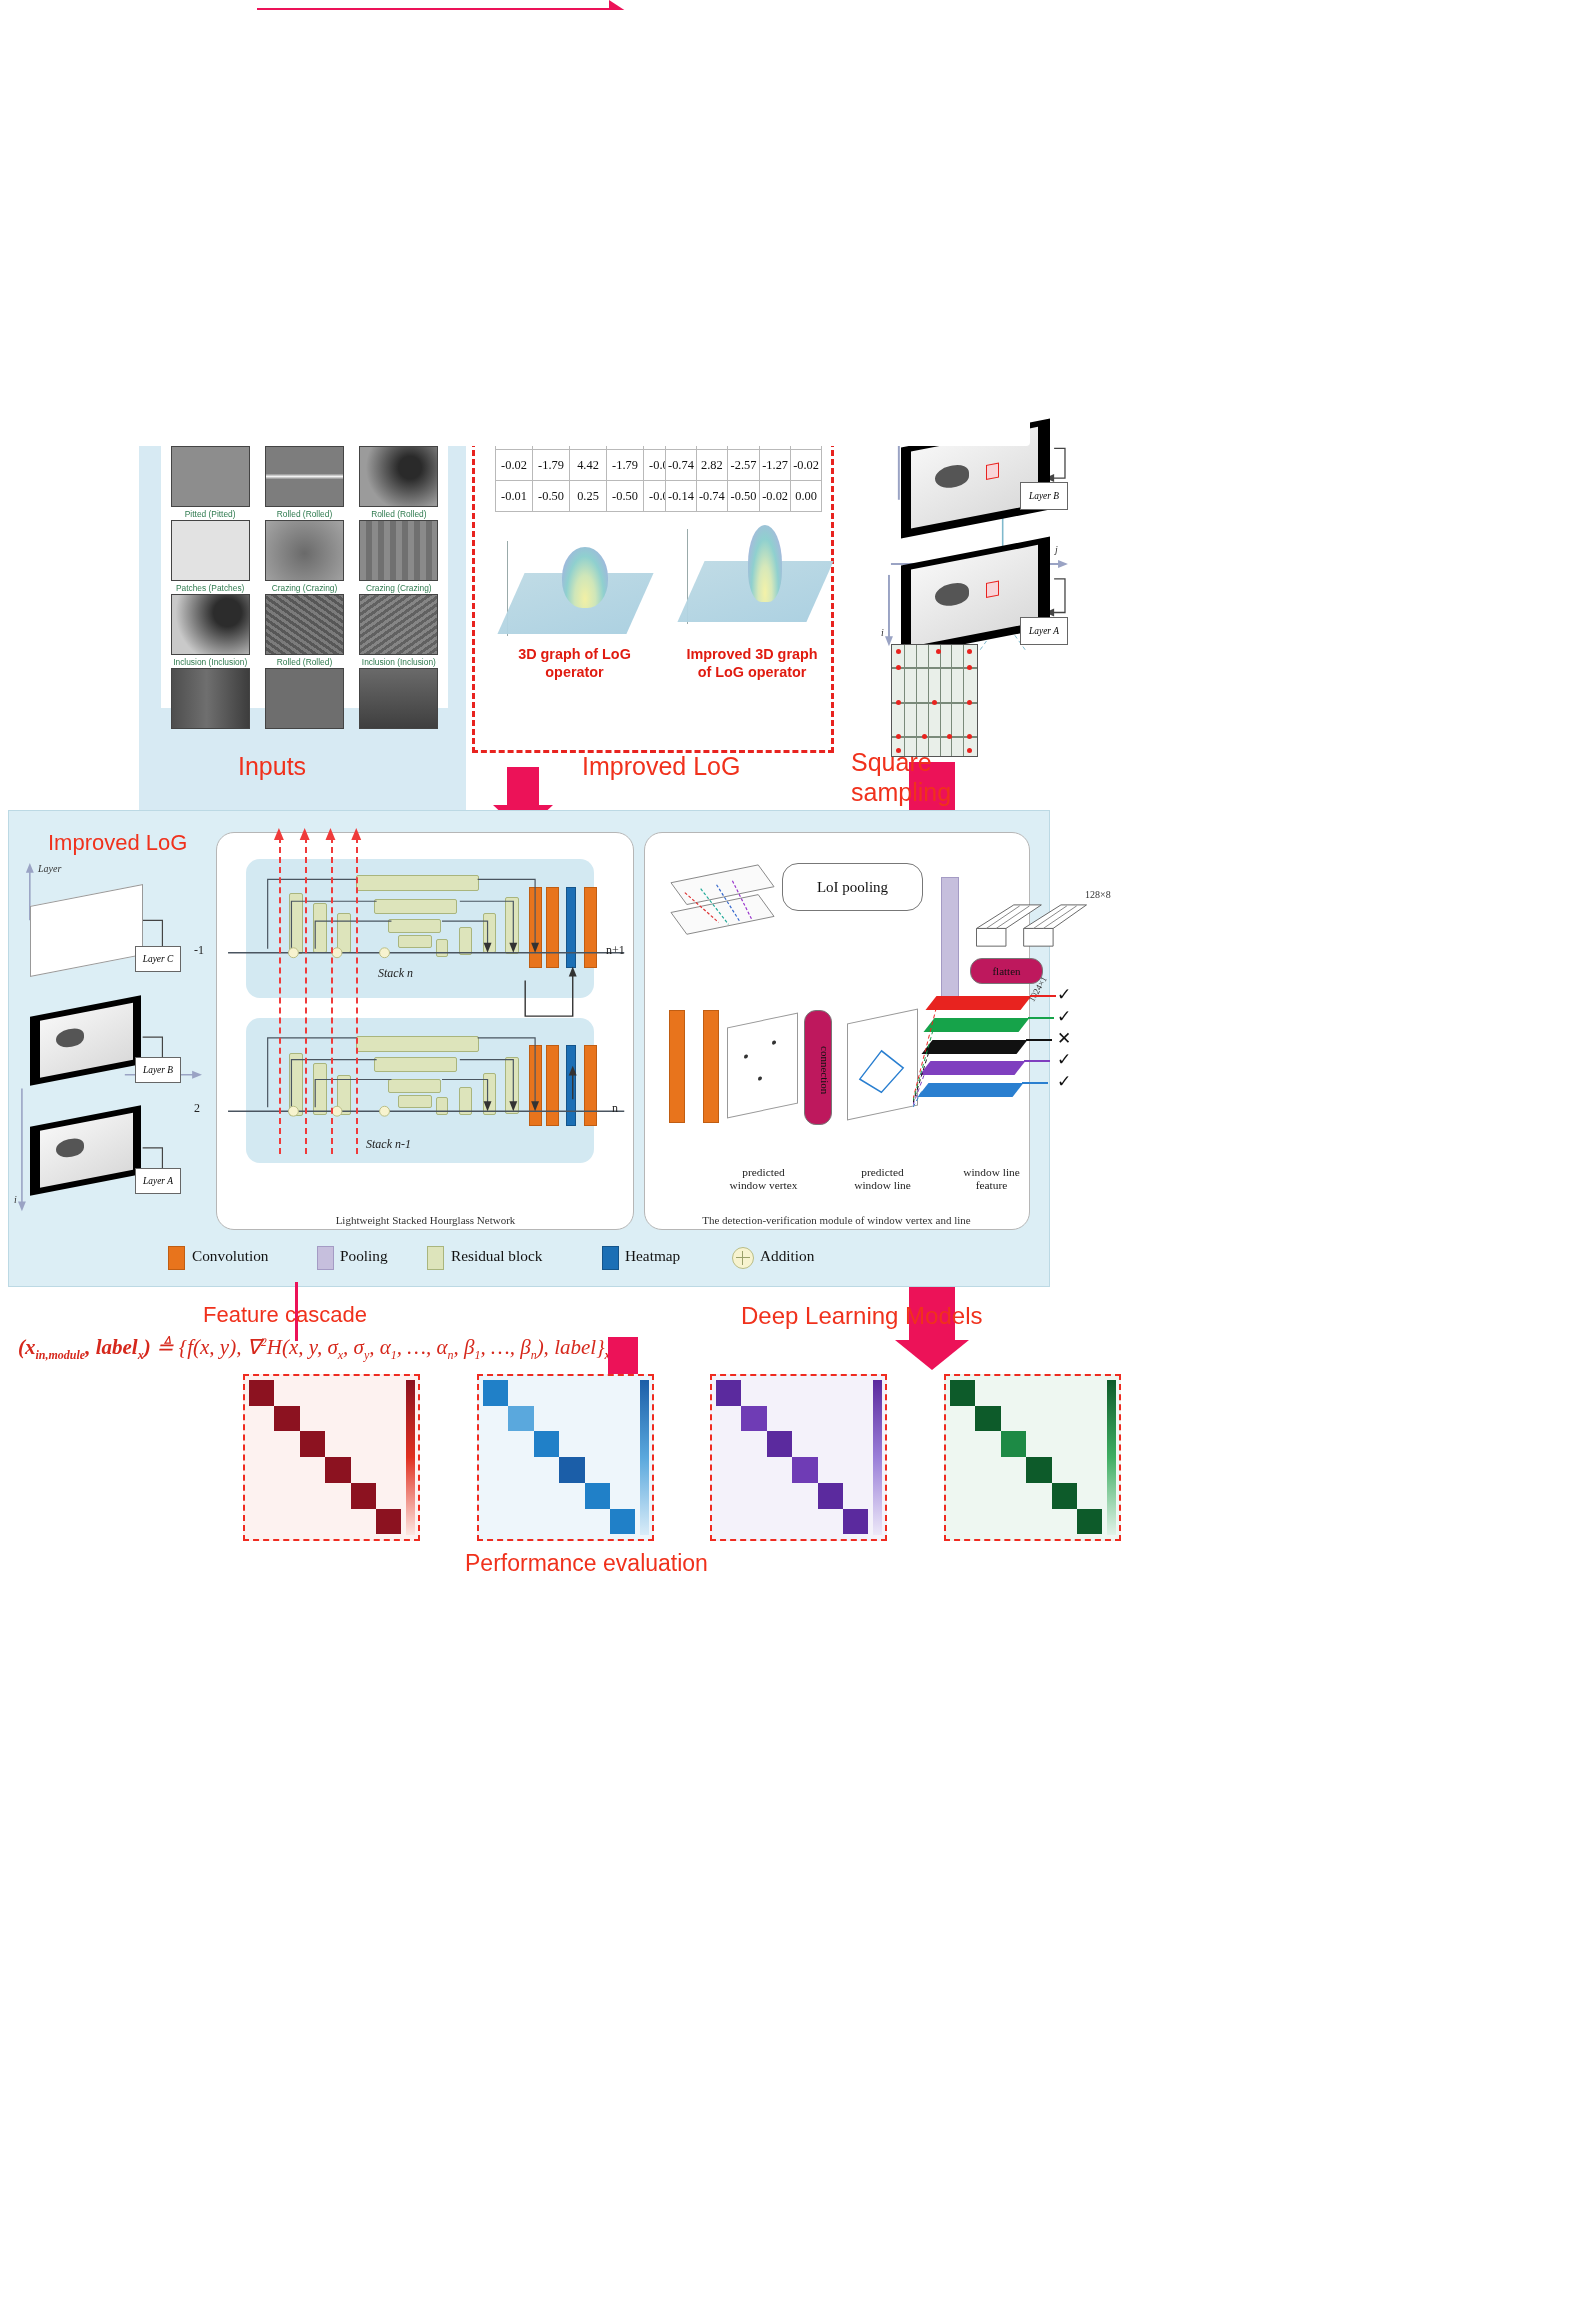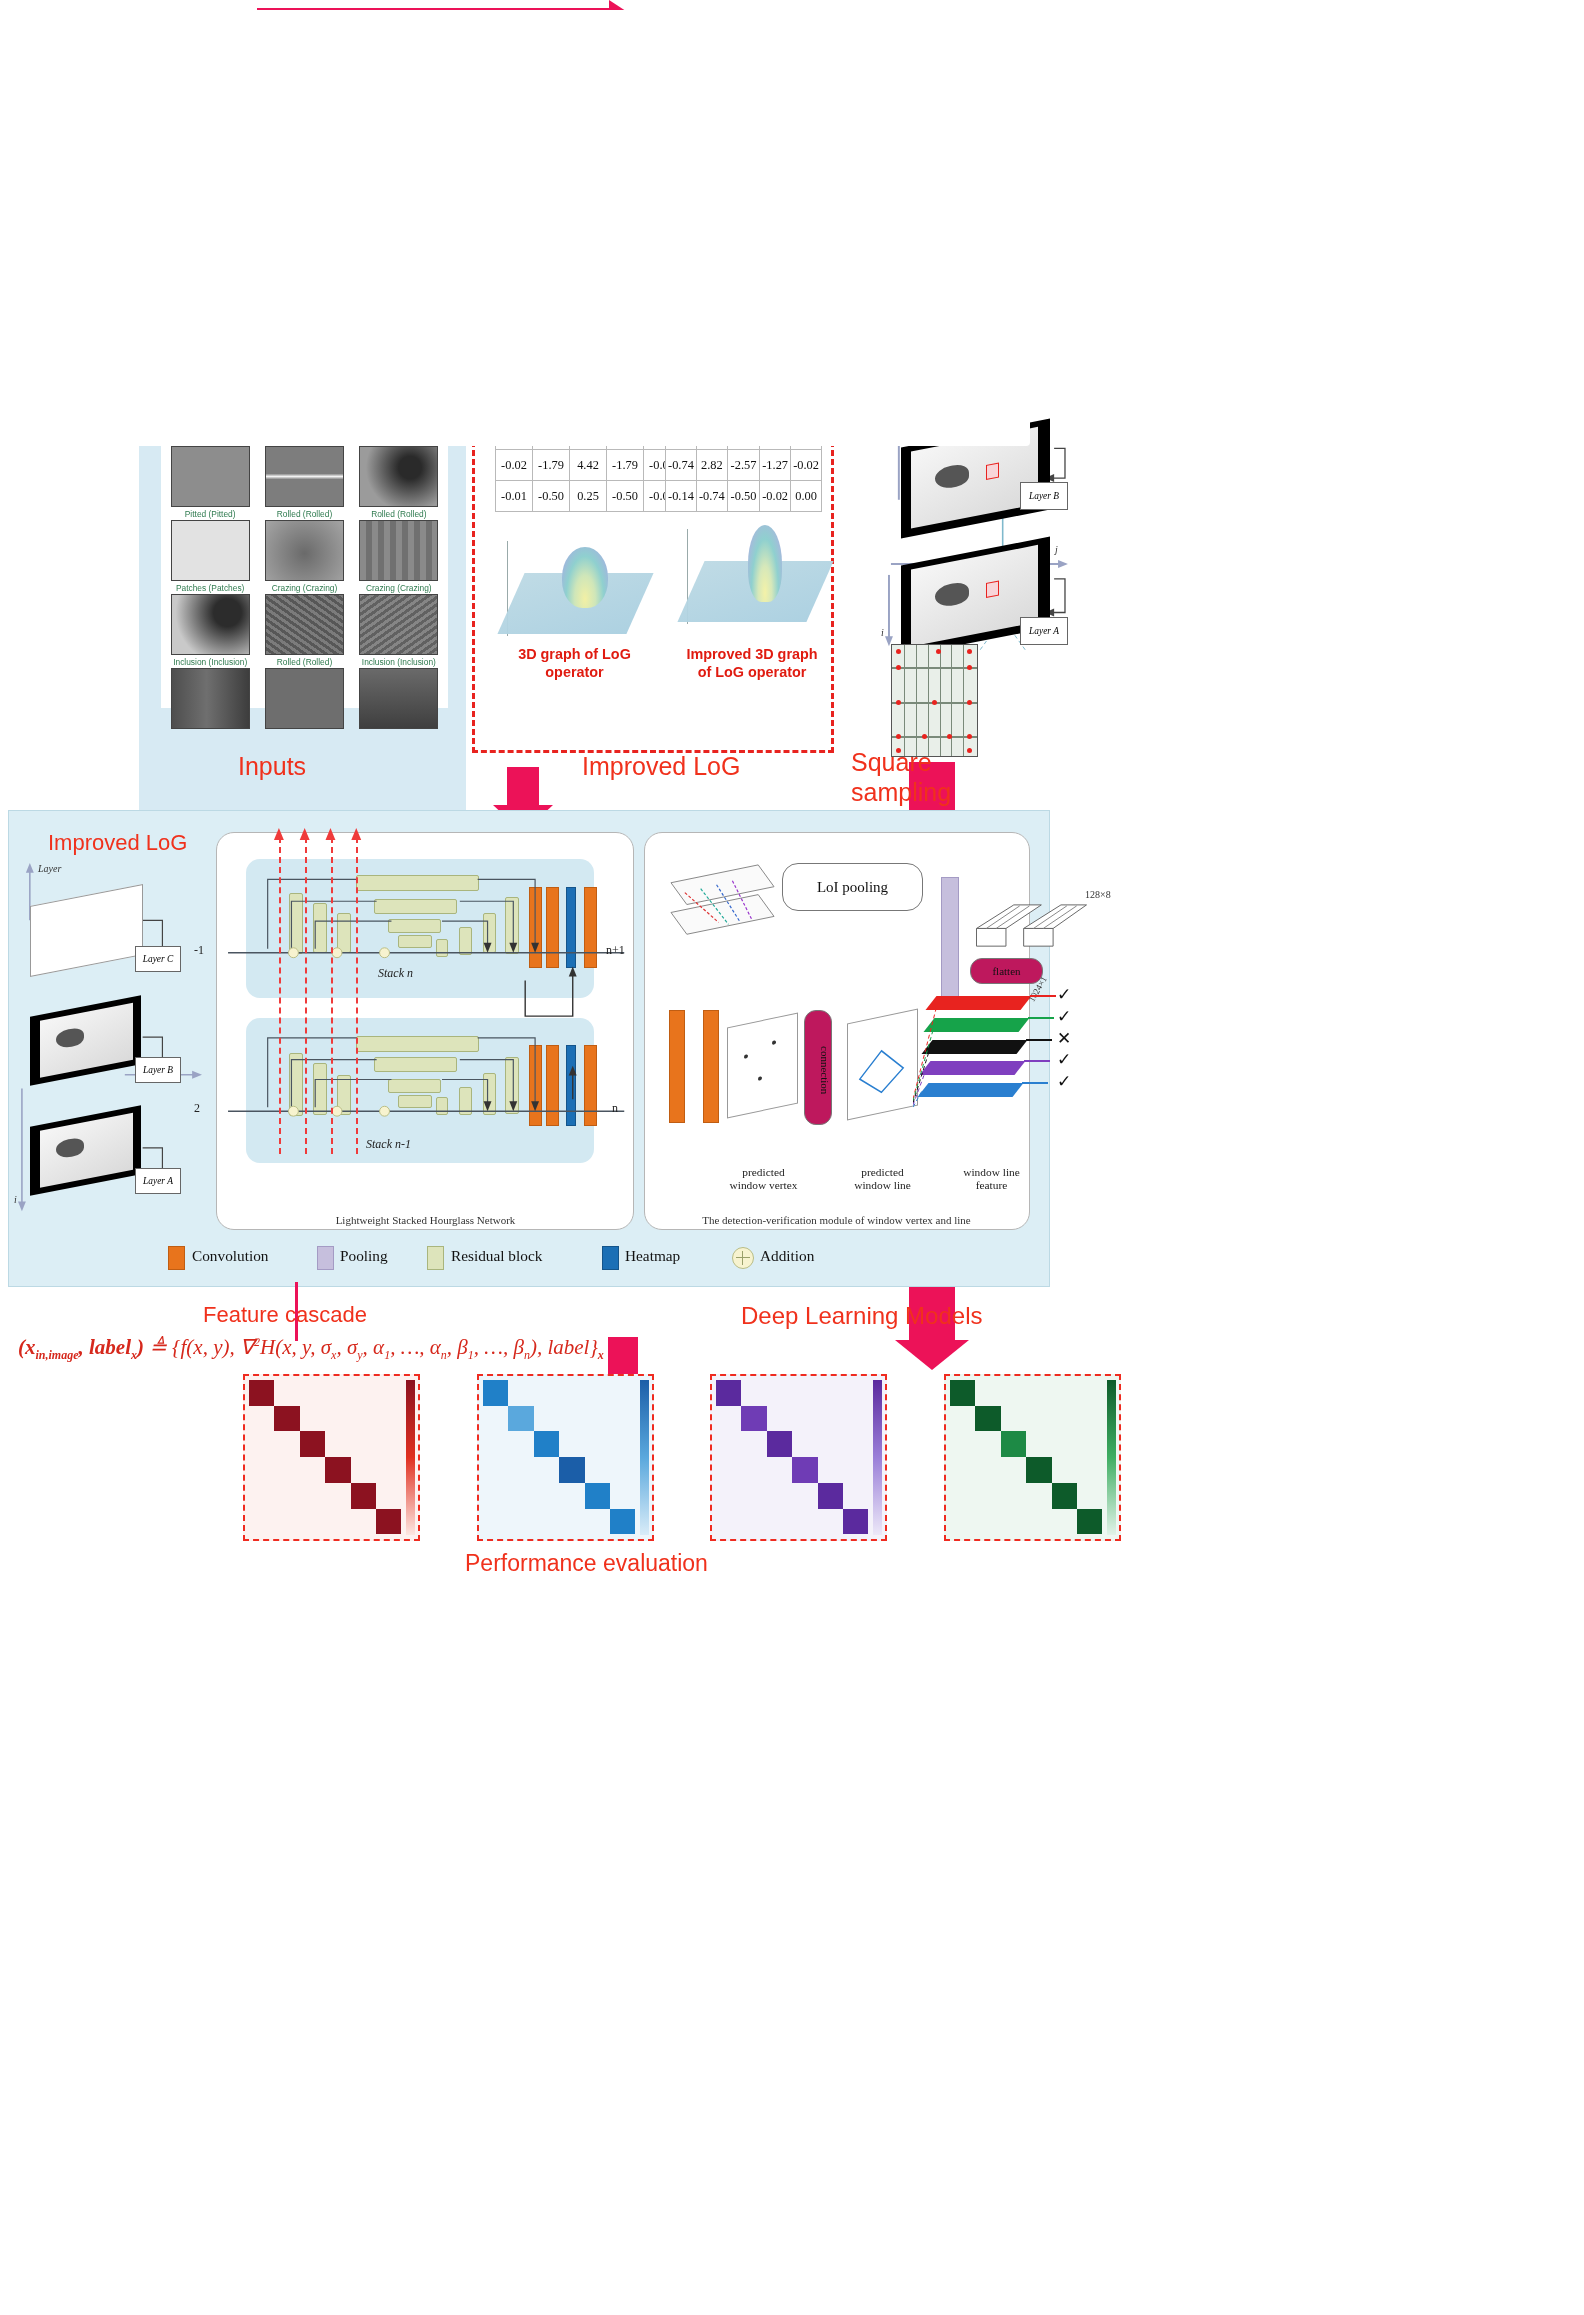--- a/index.html
+++ b/index.html
@@ -672,21 +672,21 @@
     <div style="position:absolute;left:3px;top:9px;width:14px;height:1.4px;background:#9aa06a"></div>
   </div>
   <div class="lg-item" style="left:592px;top:2px;">Addition</div>
 </div>
 
 <div class="abs" id="feature-cascade-line"></div>
 <div class="abs" id="label-feature-cascade">Feature cascade</div>
 <div class="abs" id="label-dlmodels">Deep Learning Models</div>
 
 <div class="abs" id="formula">
-  <b>(<i>x</i><sub>in,image</sub>, <i>label</i><sub><b>x</b></sub>)</b> ≜ {<i>f</i>(<i>x</i>, <i>y</i>), ∇<sup>2</sup><i>H</i>(<i>x</i>, <i>y</i>, σ<sub>x</sub>, σ<sub>y</sub>, α<sub>1</sub>, …, α<sub>n</sub>, β<sub>1</sub>, …, β<sub>n</sub>), <i>label</i>}<sub><b>x</b></sub>
+  <b>(<i>x</i><sub>in,module</sub>, <i>label</i><sub><b>x</b></sub>)</b> ≜ {<i>f</i>(<i>x</i>, <i>y</i>), ∇<sup>2</sup><i>H</i>(<i>x</i>, <i>y</i>, σ<sub>x</sub>, σ<sub>y</sub>, α<sub>1</sub>, …, α<sub>n</sub>, β<sub>1</sub>, …, β<sub>n</sub>), <i>label</i>}<sub><b>x</b></sub>
 </div>
 
 <div class="abs" id="pink-arrow-perf">
   <div class="shaft"></div>
   <div class="head"></div>
 </div>
 
 <div class="abs" id="cm-row">
   <div class="cm" style="left:0;background:#fdf2f0;">
     <div class="grid">

